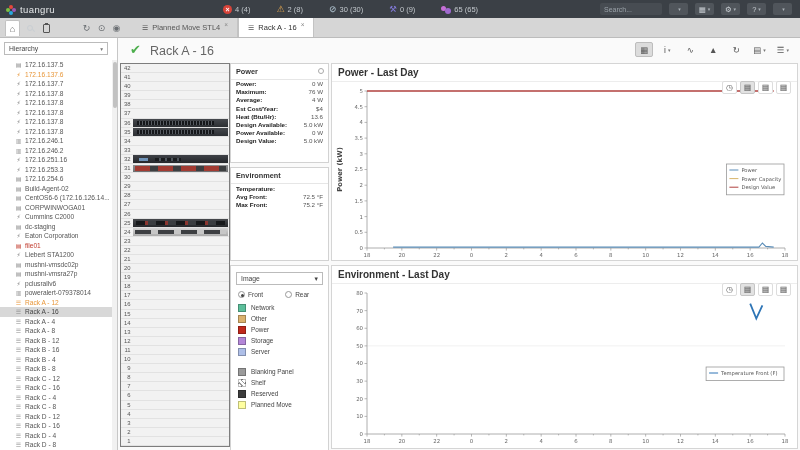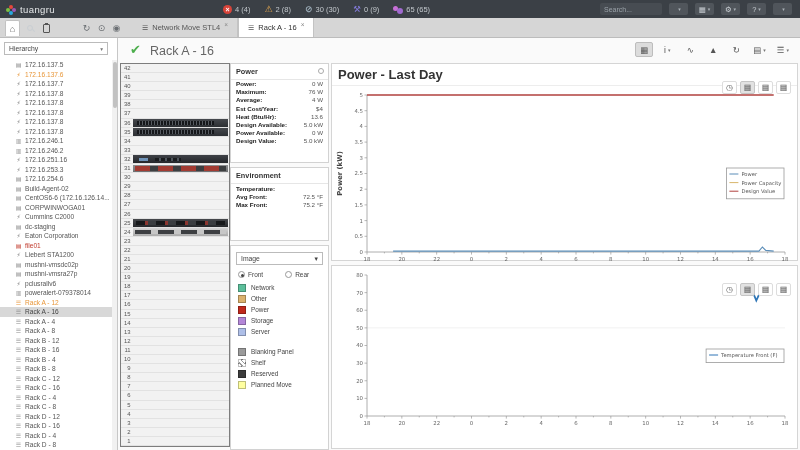--- a/index.html
+++ b/index.html
@@ -11,21 +11,21 @@
   #topbar{position:absolute;left:0;top:0;width:800px;height:18px;background:#3b4046;
     display:flex;align-items:center;color:#cfd3d7;font-size:8px}
   .brand{display:flex;align-items:flex-end;gap:4px;margin-left:6px}
   .brand-logo{position:relative;width:10px;height:10px}
   .brand-logo i{position:absolute;width:4px;height:4px;border-radius:50%}
   .brand-logo i:nth-child(1){left:3px;top:0;background:#e8463c}
   .brand-logo i:nth-child(2){left:0;top:3px;background:#7bc143}
   .brand-logo i:nth-child(3){left:6px;top:3px;background:#9b59b6}
   .brand-logo i:nth-child(4){left:3px;top:6px;background:#29a8df}
   .brand-name{font-size:9.5px;color:#e6e8ea;letter-spacing:.4px}
-  #badges{display:flex;gap:14px;margin-left:168px;align-items:center}
+  #badges{display:flex;gap:26px;margin-left:168px;align-items:center}
   .badge{display:flex;align-items:center;gap:3px;cursor:pointer}
   .bcount{color:#c3c8cd;font-size:7.5px}
   .bicon{display:inline-block;text-align:center}
   .error-icon{width:9px;height:9px;border-radius:50%;background:#d8443a;color:#fff;
     font-size:7px;line-height:9px;font-weight:bold}
   .warning-icon{color:#f0ad4e;font-size:9px;line-height:9px}
   .banned-icon{color:#9fb0bc;font-size:9px;line-height:9px;font-weight:bold}
   .wrench-icon{color:#837bdb;font-size:8.5px;line-height:9px}
   .users-icon{position:relative;width:10px;height:9px}
   .users-icon:before{content:"";position:absolute;left:0;top:1px;width:5px;height:5px;border-radius:50%;background:#c76fd6}
@@ -107,21 +107,21 @@
   .dev-server-d{background:linear-gradient(#d4d4d4,#ababab)}
   .dev-server-d:before{content:"";position:absolute;left:2px;right:2px;top:2px;bottom:2px;
     background:repeating-linear-gradient(90deg,#3d3f42 0 16px,#c6c6c6 16px 23px)}
 
   
   #info-col{position:absolute;left:112px;top:25px;width:99px}
   .panel{background:#fff;border:1px solid #d2d2d2;margin-bottom:4px;position:relative}
   .panel-header{font-size:7.3px;font-weight:bold;color:#333;padding:3px 5px;border-bottom:1px solid #e6e6e6}
   .panel-ref{position:absolute;right:4px;top:3.5px;width:6px;height:6px;border:1px solid #aaa;border-radius:50%;cursor:pointer}
   #panel-power{height:100px}
-  #panel-env{height:74px}
+  #panel-env{height:94px}
   #panel-view{height:205px}
   .kv{display:flex;justify-content:space-between;padding:0 5px;font-size:6.2px;line-height:8.2px}
   .kl{font-weight:bold;color:#222}
   .kvv{color:#555}
   .kv-section{padding:1px 5px 0;font-size:6.2px;font-weight:bold;color:#222;line-height:8.2px}
   #view-select{margin:6px 5px 4px;height:13px;border:1px solid #bbb;display:flex;align-items:center;
     justify-content:space-between;padding:0 4px;font-size:6.8px;color:#444;cursor:pointer}
   #view-radios{display:flex;gap:22px;padding:2px 7px 4px;font-size:6.5px;color:#444}
   .radio{display:flex;align-items:center;gap:3px;cursor:pointer}
   .rdot{width:7px;height:7px;border:1px solid #999;border-radius:50%;position:relative;background:#fff}
@@ -129,21 +129,21 @@
   .lrow{display:flex;align-items:center;gap:5px;padding:1.5px 7px;font-size:6.4px;color:#444}
   .chip{width:8px;height:8px;flex:none;border:1px solid rgba(0,0,0,.25)}
   .chip.hatch{background:repeating-linear-gradient(45deg,#fff 0 2px,#9a9a9a 2px 3px)}
   #state-legend{margin-top:9px}
 
   
   #charts-col{position:absolute;left:213px;top:25px;width:467px}
   .chart-panel{background:#fff;border:1px solid #d5d5d5;position:relative;margin-bottom:4px}
   #chart-panel-power{height:198px}
   #chart-panel-env{height:184px}
-  .chart-header{font-size:13px;font-weight:bold;color:#333;padding:3px 6px;border-bottom:1px solid #ededed}
+  .chart-header{font-size:10px;font-weight:bold;color:#333;padding:3px 6px;border-bottom:1px solid #ededed}
   .chart-tools{position:absolute;right:6px;top:17px;display:flex;gap:3px;z-index:3}
   .cbtn{width:15px;height:13px;background:#fff;border:1px solid #ddd;border-radius:2px;
     font-size:8px;color:#666;display:flex;align-items:center;justify-content:center;cursor:pointer;padding:0}
   .cbtn.active{background:#e2e2e2;border-color:#c5c5c5}
   svg{display:block;margin:1px 2px 0}
   svg text{font-family:"DejaVu Sans","Liberation Sans",sans-serif}
 </style>
 </head>
 <body>
 
@@ -227,21 +227,21 @@
         <span class="nav-icon">
           <span>⊙</span>
         </span>
         <span class="nav-icon">
           <span>◉</span>
         </span>
       </div>
     <div id="tabs">
         <div class="tab">
           <span class="tab-icon">☰</span>
-          <span class="tab-label">Network Move STL4</span>
+          <span class="tab-label">Planned Move STL4</span>
           <span class="tab-close">×</span>
         </div>
         <div class="tab active">
           <span class="tab-icon">☰</span>
           <span class="tab-label">Rack A - 16</span>
           <span class="tab-close">×</span>
         </div>
       </div>
   </div>
 
@@ -787,20 +787,21 @@
             <rect x="392.4" y="81" width="57.6" height="30.799999999999997" fill="#fff" stroke="#999" stroke-width="0.8"></rect>
             <line x1="395.4" x2="404.4" y1="87" y2="87" stroke="#5b8db8" stroke-width="1"></line>
             <text x="407.4" y="88.9" font-size="5.2" fill="#555">Power</text>
             <line x1="395.4" x2="404.4" y1="95.6" y2="95.6" stroke="#d8b66a" stroke-width="1"></line>
             <text x="407.4" y="97.5" font-size="5.2" fill="#555">Power Capacity</text>
             <line x1="395.4" x2="404.4" y1="104.2" y2="104.2" stroke="#b0413e" stroke-width="1"></line>
             <text x="407.4" y="106.10000000000001" font-size="5.2" fill="#555">Design Value</text>
           </svg>
       </div>
       <div class="chart-panel" id="chart-panel-env">
+        <div class="chart-header">Environment - Last Day</div>
         <div class="chart-tools">
             <button class="cbtn">
               <span>◷</span>
             </button>
             <button class="cbtn active">
               <span>▦</span>
             </button>
             <button class="cbtn">
               <span>▦</span>
             </button>

